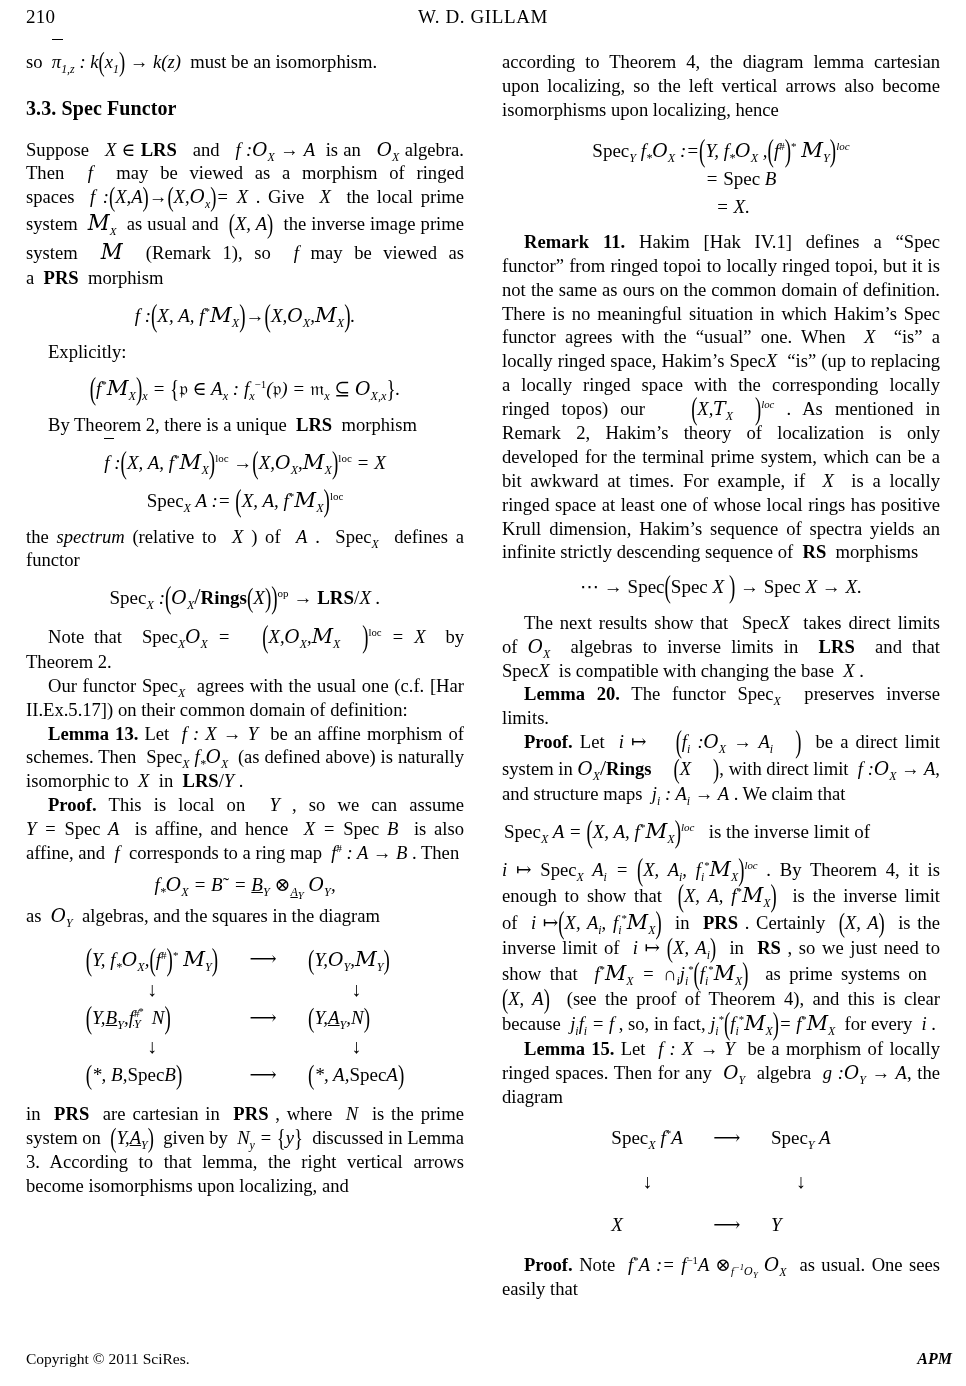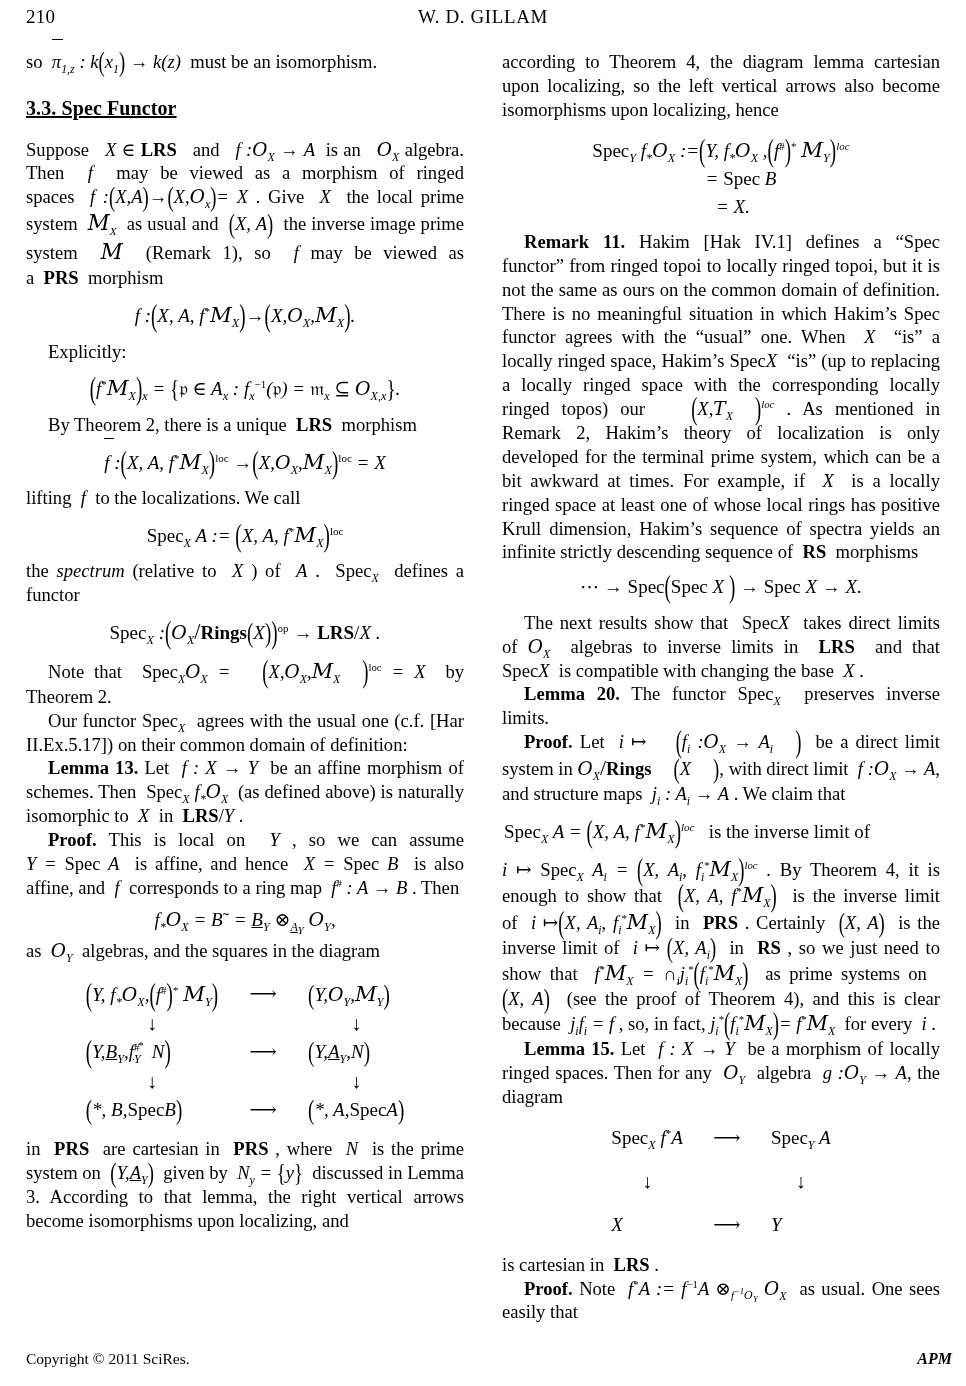--- a/index.html
+++ b/index.html
@@ -63,21 +63,20 @@
     text-indent: 0;
   }
   p.body.indent { text-indent: 22px; }
   p.body + p.body { margin-top: 0; }
 
   h3.section {
     font-size: 20px;
     font-weight: bold;
     margin: 22px 0 16px 0;
     letter-spacing: .1px;
-    text-decoration: underline;
   }
 
   .bold { font-weight: bold; }
   .it { font-style: italic; }
 
   
   .math {
     font-family: "Liberation Serif", "DejaVu Serif", serif;
     font-style: italic;
     white-space: nowrap;
@@ -230,23 +229,20 @@
       </div>
 
       <p class="body indent">
         By Theorem 2, there is a unique&nbsp;&nbsp;<span class="mathbf">LRS</span>&nbsp;&nbsp;morphism
       </p>
 
       <div class="eq">
         <span class="math"><span style="position:relative;"><span style="position:absolute;left:-0.02em;top:-0.72em;width:0.56em;border-top:1px solid #000;"></span>f</span> :<span class="bigparen">(</span><span class="math">X</span>, <span class="math">A</span>, <span class="math">f</span><sup class="loc">*</sup><span class="scriptcal" style="font-size:112%;">M</span><sub>X</sub><span class="bigparen">)</span><sup class="loc">loc</sup> →<span class="bigparen">(</span><span class="math">X</span>,<span class="scriptcal">O</span><sub>X</sub>,<span class="scriptcal" style="font-size:112%;">M</span><sub>X</sub><span class="bigparen">)</span><sup class="loc">loc</sup> = <span class="math">X</span></span>
       </div>
 
-      <p class="body">
-        lifting&nbsp;&nbsp;<span class="math">f</span>&nbsp;&nbsp;to the localizations. We call
-      </p>
 
       <div class="eq">
         <span class="math"><span class="mathup">Spec</span><sub>X</sub> <span class="math">A</span> := <span class="bigparen">(</span><span class="math">X</span>, <span class="math">A</span>, <span class="math">f</span><sup class="loc">*</sup><span class="scriptcal" style="font-size:112%;">M</span><sub>X</sub><span class="bigparen">)</span><sup class="loc">loc</sup></span>
       </div>
 
       <p class="body">
         the <span class="it">spectrum</span> (relative to&nbsp;&nbsp;<span class="math">X</span> ) of&nbsp;&nbsp;<span class="math">A</span> .&nbsp;&nbsp;<span class="math"><span class="mathup">Spec</span><sub>X</sub></span>&nbsp;&nbsp;defines a
         functor
       </p>
 
@@ -415,23 +411,20 @@
 
         <div class="cell">
           <span class="math">X</span>
         </div>
         <div class="harrow">⟶</div>
         <div class="cell">
           <span class="math">Y</span>
         </div>
       </div>
 
-      <p class="body" style="margin-top:8px;">
-        is cartesian in&nbsp;&nbsp;<span class="mathbf">LRS</span> .
-      </p>
 
       <p class="body indent">
         <span class="bold">Proof.</span>
         Note&nbsp;&nbsp;<span class="math"><span class="math">f</span><sup class="loc">*</sup><span class="math">A</span> := <span class="math">f</span><sup class="loc">−1</sup><span class="math">A</span> ⊗<sub style="font-size:58%;"><span class="math">f</span><sup style="font-size:80%;">−1</sup><span class="scriptcal">O</span><sub style="font-size:80%;">Y</sub></sub> <span class="scriptcal">O</span><sub>X</sub></span>&nbsp;&nbsp;as usual. One
         sees easily that
       </p>
 
     </div>
   </div>
 

